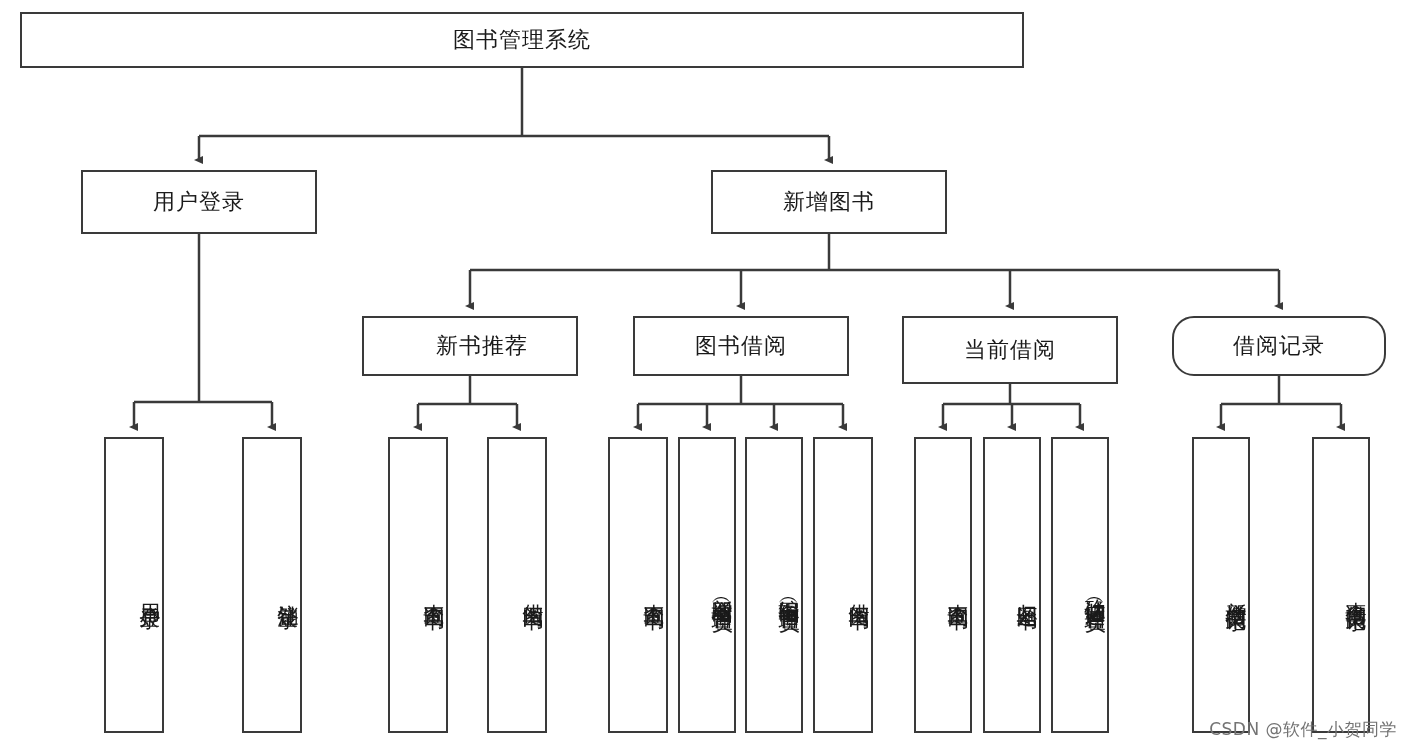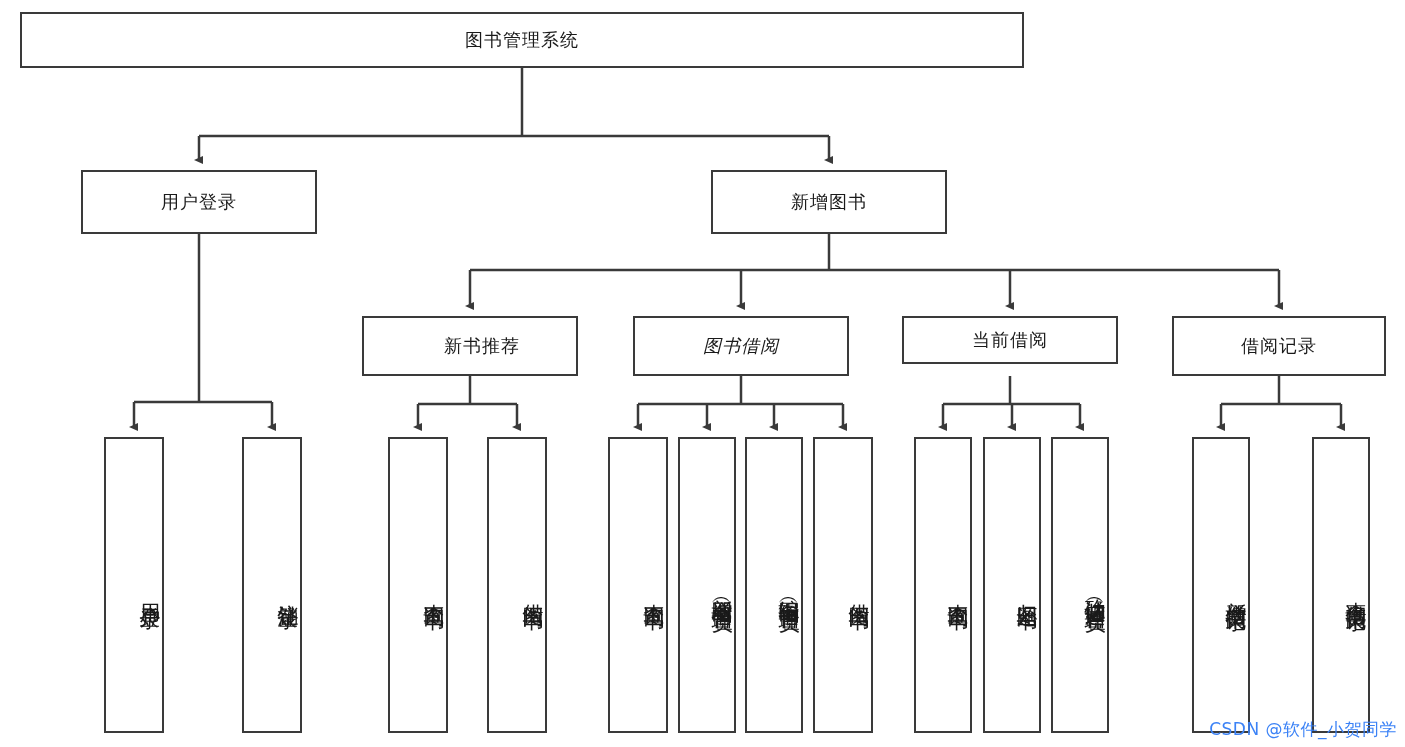--- a/index.html
+++ b/index.html
@@ -21,21 +21,21 @@
     position: absolute;
     box-sizing: border-box;
     border: 2.5px solid #3a3a3a;
     background: #ffffff;
     display: flex;
     align-items: center;
     justify-content: center;
     color: #1a1a1a;
   }
   .node.h {
-    font-size: 18px;
+    font-size: 22px;
     letter-spacing: 1px;
     line-height: 1.2;
   }
   .node.v {
     writing-mode: vertical-rl;
     text-orientation: upright;
     font-size: 21px;
     line-height: 1.22;
     letter-spacing: 2px;
     padding-top: 12px;
@@ -53,21 +53,21 @@
     top: 0;
     width: 1405px;
     height: 747px;
     pointer-events: none;
   }
   .watermark {
     position: absolute;
     right: 8px;
     bottom: 6px;
     font-size: 17px;
-    color: #3b82f6;
+    color: #737373;
     letter-spacing: 0.5px;
     white-space: nowrap;
   }
 </style>
 </head>
 <body>
 
 <div id="canvas">
 
   <svg id="edges" viewBox="0 0 1405 747" xmlns="http://www.w3.org/2000/svg">
@@ -127,27 +127,27 @@
   <div class="node h" style="left:81px; top:170px; width:236px; height:64px;">
     <span>用户登录</span>
   </div>
   <div class="node h" style="left:711px; top:170px; width:236px; height:64px;">
     <span>新增图书</span>
   </div>
 
   <div class="node h" style="left:362px; top:316px; width:216px; height:60px;padding-left:24px;">
     <span>新书推荐</span>
   </div>
-  <div class="node h" style="left:633px; top:316px; width:216px; height:60px;font-style:italic;">
+  <div class="node h" style="left:633px; top:316px; width:216px; height:60px;">
     <span>图书借阅</span>
   </div>
-  <div class="node h" style="left:902px; top:316px; width:216px; height:48px;">
+  <div class="node h" style="left:902px; top:316px; width:216px; height:68px;">
     <span>当前借阅</span>
   </div>
-  <div class="node h" style="left:1172px; top:316px; width:214px; height:60px;">
+  <div class="node h" style="left:1172px; top:316px; width:214px; height:60px;border-radius:22px;">
     <span>借阅记录</span>
   </div>
 
   <div class="node v" style="left:104px; top:437px; width:60px; height:296px;">
     <span class="vtext">用户登录</span>
   </div>
   <div class="node v" style="left:242px; top:437px; width:60px; height:296px;">
     <span class="vtext">注销登录</span>
   </div>
   <div class="node v" style="left:388px; top:437px; width:60px; height:296px;">

